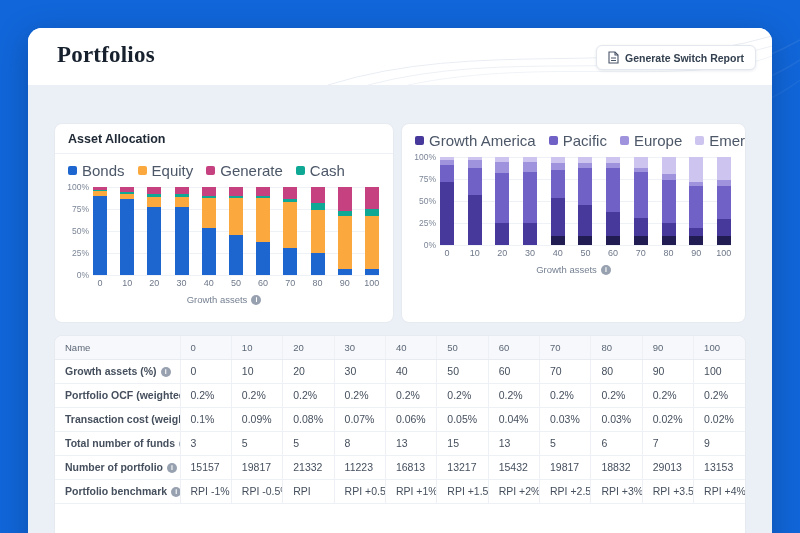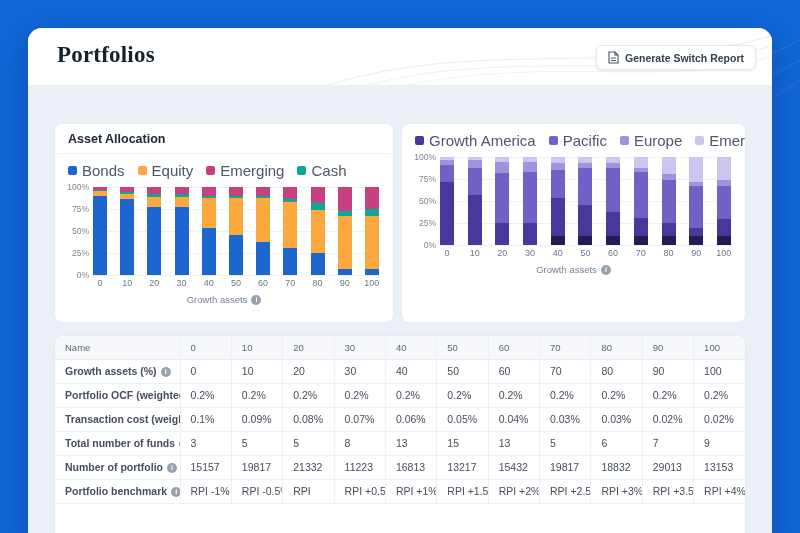--- a/index.html
+++ b/index.html
@@ -126,21 +126,21 @@
           <div class="legend-item">
             <span class="legend-chip" style="background: rgb(29, 102, 207);"></span>
             <span>Bonds</span>
           </div>
           <div class="legend-item">
             <span class="legend-chip" style="background: rgb(251, 169, 62);"></span>
             <span>Equity</span>
           </div>
           <div class="legend-item">
             <span class="legend-chip" style="background: rgb(197, 65, 127);"></span>
-            <span>Emerging</span>
+            <span>Generate</span>
           </div>
           <div class="legend-item">
             <span class="legend-chip" style="background: rgb(15, 168, 149);"></span>
             <span>Cash</span>
           </div>
         </div>
       <div class="chart-body">
         <div class="yaxis">
             <div class="ytick" style="top: 100%;">0%</div>
             <div class="ytick" style="top: 75%;">25%</div>

